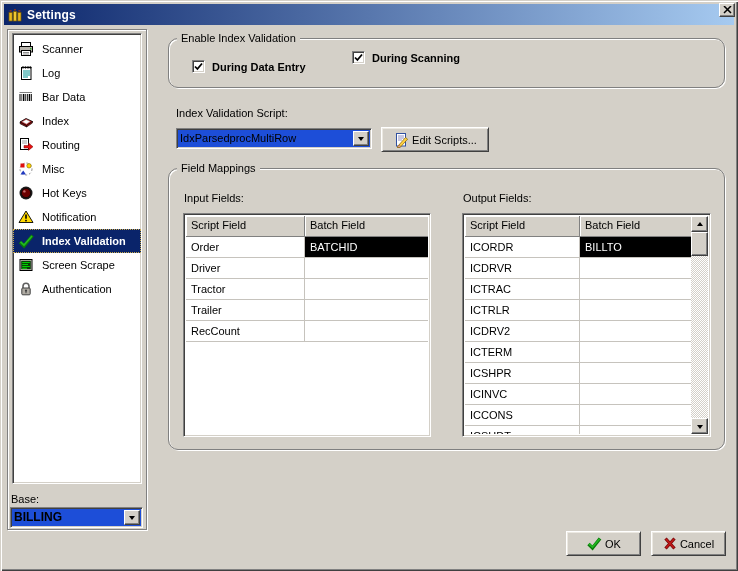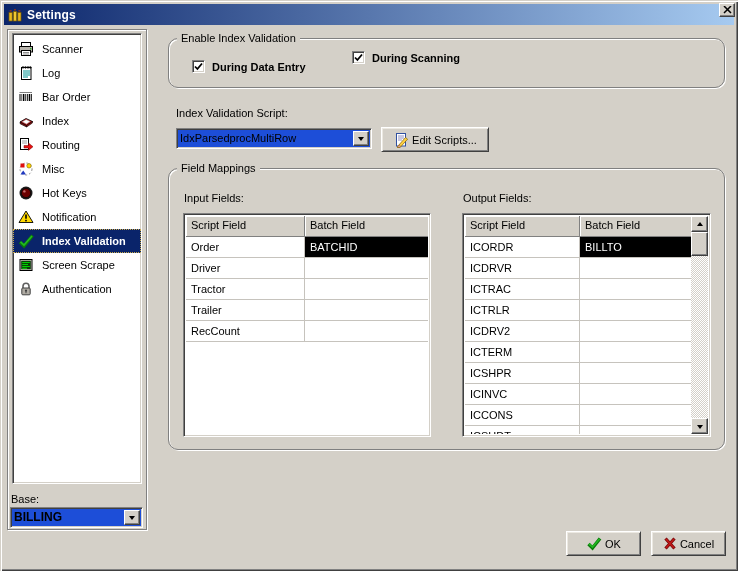--- a/index.html
+++ b/index.html
@@ -170,21 +170,21 @@
               <rect x="1.5" y="5" width="1" height="7" fill="#000"></rect>
               <rect x="3.5" y="5" width="0.7" height="7" fill="#000"></rect>
               <rect x="5" y="5" width="1.4" height="7" fill="#000"></rect>
               <rect x="7.2" y="5" width="0.7" height="7" fill="#000"></rect>
               <rect x="8.8" y="5" width="1" height="7" fill="#000"></rect>
               <rect x="10.7" y="5" width="1.6" height="7" fill="#000"></rect>
               <rect x="13.2" y="5" width="0.8" height="7" fill="#000"></rect>
               <rect x="1.5" y="3" width="12.5" height="1" fill="#000" opacity="0.5"></rect>
             </svg>
           </span>
-          <span class="sb-label">Bar Order</span>
+          <span class="sb-label">Bar Data</span>
         </div>
 
         <div class="sb-item">
           <span class="icon">
             <svg width="16" height="16" viewBox="0 0 16 16">
               <path d="M2 9 L8 5.5 L14.5 8.5 L8.5 12.5 Z" fill="#c81414" stroke="#000" stroke-width="0.8"></path>
               <path d="M2 9 L2.2 10.8 L8.6 14 L8.5 12.5 Z" fill="#8c0a0a" stroke="#000" stroke-width="0.6"></path>
               <path d="M14.5 8.5 L14.4 10 L8.6 14 L8.5 12.5 Z" fill="#a81010" stroke="#000" stroke-width="0.6"></path>
               <path d="M4.2 8.8 L8.2 6.6 L12.2 8.6 L8.5 10.9 Z" fill="#ffffff" stroke="#888" stroke-width="0.4"></path>
             </svg>

